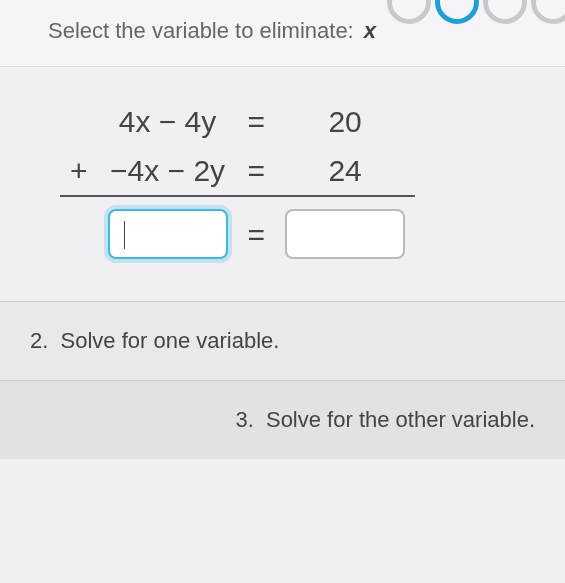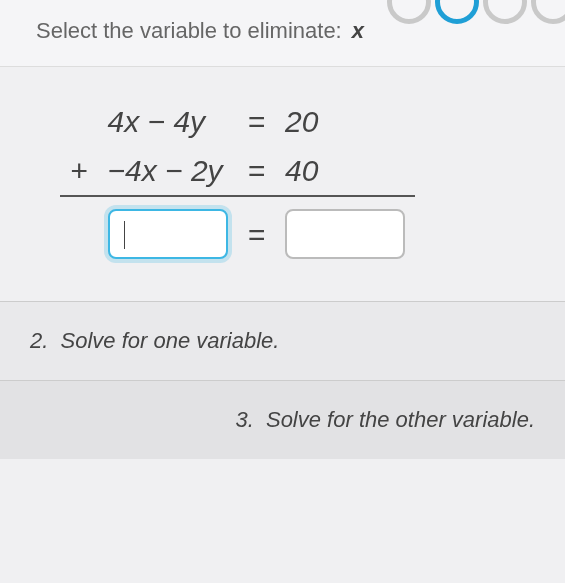--- a/index.html
+++ b/index.html
@@ -10,21 +10,21 @@
     body {
       width: 565px;
       height: 583px;
       font-family: -apple-system, BlinkMacSystemFont, "Segoe UI", Arial, sans-serif;
       background: #f0f0f2;
       color: #555;
       overflow: hidden;
       position: relative;
     }
     .instruction-bar {
-      padding: 18px 24px 22px 36px;
+      padding: 18px 24px 22px 48px;
       font-size: 22px;
       color: #666;
       background: #f5f5f7;
       border-bottom: 1px solid #ddd;
     }
     .selected-var {
       font-weight: 700;
       font-style: italic;
       color: #444;
       margin-left: 4px;
@@ -33,22 +33,22 @@
       padding: 30px 40px 40px 60px;
       font-size: 30px;
       color: #444;
       line-height: 1.5;
     }
     .eq-table {
       border-collapse: collapse;
     }
     .eq-table td {
       padding: 2px 10px;
+      text-align: center;
       white-space: nowrap;
-      font-style: italic;
     }
     .eq-table td.op {
       width: 30px;
     }
     .plus-col {
       width: 36px;
       text-align: left;
     }
     .sum-row td {
       border-top: 2px solid #555;
@@ -76,21 +76,20 @@
       width: 1px;
       height: 28px;
       background: #444;
     }
     .step {
       padding: 26px 30px;
       font-size: 22px;
       color: #444;
       border-top: 1px solid #ccc;
       background: #e9e9eb;
-      font-style: italic;
     }
     .step.darker {
       background: #e2e2e4;
       text-align: right;
     }
     .step-num {
       margin-right: 6px;
     }
     .circles {
       position: absolute;
@@ -130,21 +129,21 @@
         <tr>
       <td class="plus-col"></td>
       <td>4x − 4y</td>
       <td class="op">=</td>
       <td>20</td>
     </tr>
     <tr>
       <td class="plus-col">+</td>
       <td>−4x − 2y</td>
       <td class="op">=</td>
-      <td>40</td>
+      <td>24</td>
     </tr>
     <tr class="sum-row">
       <td class="plus-col"></td>
       <td>
         <span class="input-box active"></span>
       </td>
       <td class="op">=</td>
       <td>
         <span class="input-box"></span>
       </td>

